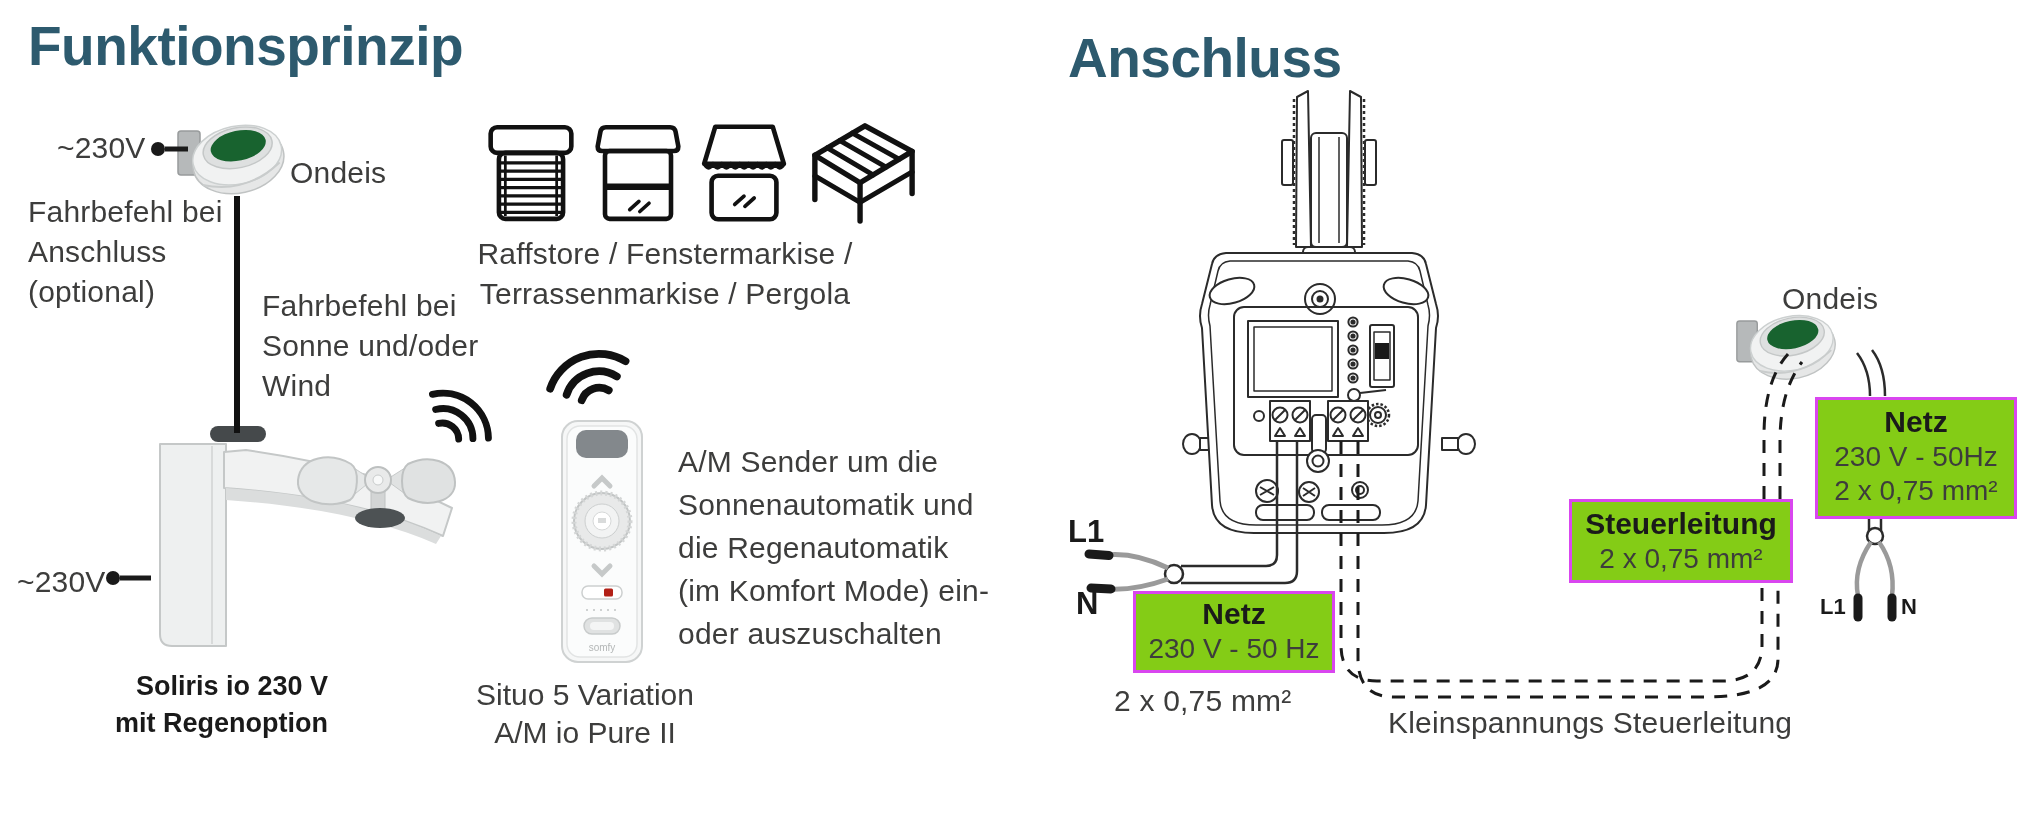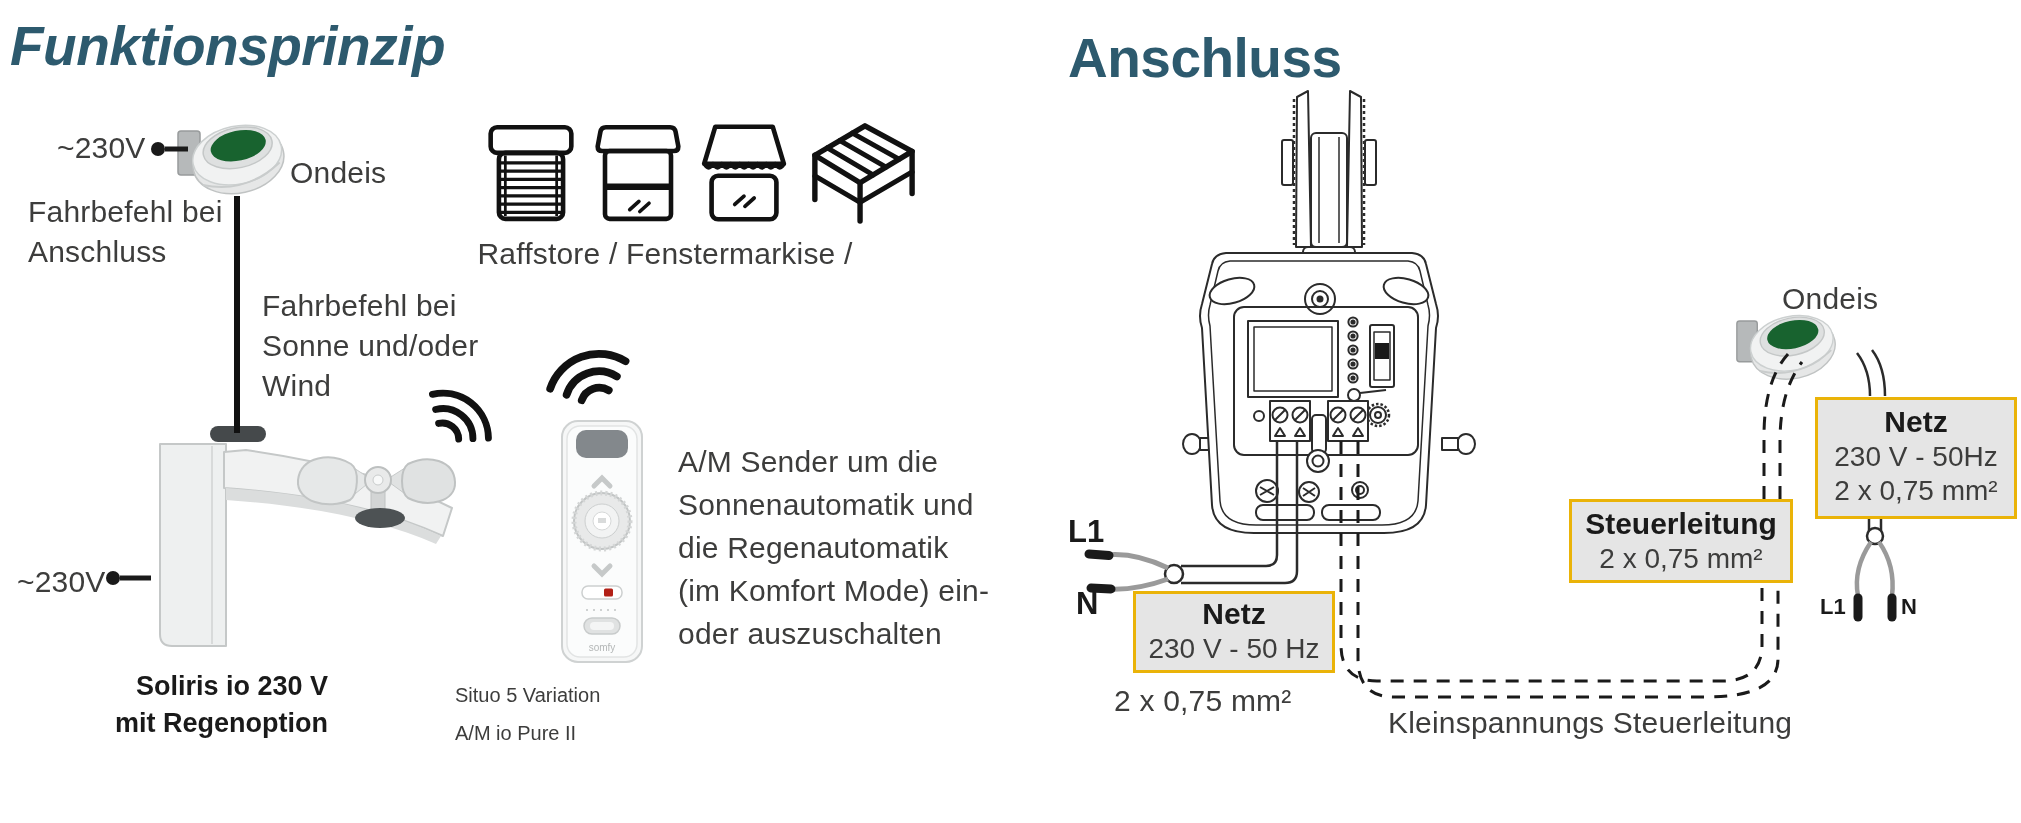--- a/index.html
+++ b/index.html
@@ -5,51 +5,53 @@
   html,body{margin:0;padding:0;background:#fff;}
   .canvas{position:relative;width:2021px;height:823px;background:#fff;overflow:hidden;
           font-family:"Liberation Sans",sans-serif;color:#3d3d3c;}
   .abs{position:absolute;}
   .title{font-size:55px;font-weight:700;color:#2d5a6e;letter-spacing:-0.5px;white-space:nowrap;}
   .t30{font-size:30px;font-weight:300;color:#3d3d3c;letter-spacing:.2px;white-space:nowrap;line-height:40px;}
   .t30 div{white-space:nowrap;}
   .lh43 div{line-height:43px;}
   .boldlab{font-weight:700;color:#1a1a1a;white-space:nowrap;}
   .capbold{font-size:27px;font-weight:700;color:#1a1a1a;text-align:right;line-height:37px;}
-  .caplight{font-size:20px;font-weight:300;color:#3d3d3c;line-height:38px;}
+  .caplight{font-size:30px;font-weight:300;color:#3d3d3c;text-align:center;line-height:38px;}
   .center{text-align:center;}
-  .wirebox{position:absolute;border:3px solid #eab308;background:#e5e5e5;text-align:center;z-index:3;}
+  .wirebox{position:absolute;border:3px solid #d946ef;background:#84cc16;text-align:center;z-index:3;}
   .wirebox .bt{font-size:30px;font-weight:700;color:#1a1a1a;line-height:36px;}
   .wirebox .bv{font-size:28px;font-weight:400;color:#3d3d3c;line-height:34px;white-space:nowrap;}
   .z1{z-index:1;} .z2{z-index:2;}
   svg{display:block;}
 </style>
 </head>
 <body>
 
 <div class="canvas">
 
-  <div class="abs title" style="left:10px;top:14px;font-style:italic;">Funktionsprinzip</div>
+  <div class="abs title" style="left:28px;top:14px;">Funktionsprinzip</div>
 
   <div class="abs t30" style="left:57px;top:128px;">~230V</div>
   <div class="abs t30" style="left:290px;top:153px;">Ondeis</div>
 
   <div class="abs t30" style="left:28px;top:192px;">
     <div>Fahrbefehl bei</div>
     <div>Anschluss</div>
+    <div>(optional)</div>
   </div>
 
   <div class="abs t30" style="left:262px;top:286px;">
     <div>Fahrbefehl bei</div>
     <div>Sonne und/oder</div>
     <div>Wind</div>
   </div>
 
   <div class="abs t30 center" style="left:430px;top:234px;width:470px;">
     <div>Raffstore / Fenstermarkise /</div>
+    <div>Terrassenmarkise / Pergola</div>
   </div>
 
   <div class="abs t30 lh43" style="left:678px;top:440px;">
     <div>A/M Sender um die</div>
     <div>Sonnenautomatik und</div>
     <div>die Regenautomatik</div>
     <div>(im Komfort Mode) ein-</div>
     <div>oder auszuschalten</div>
   </div>
 

